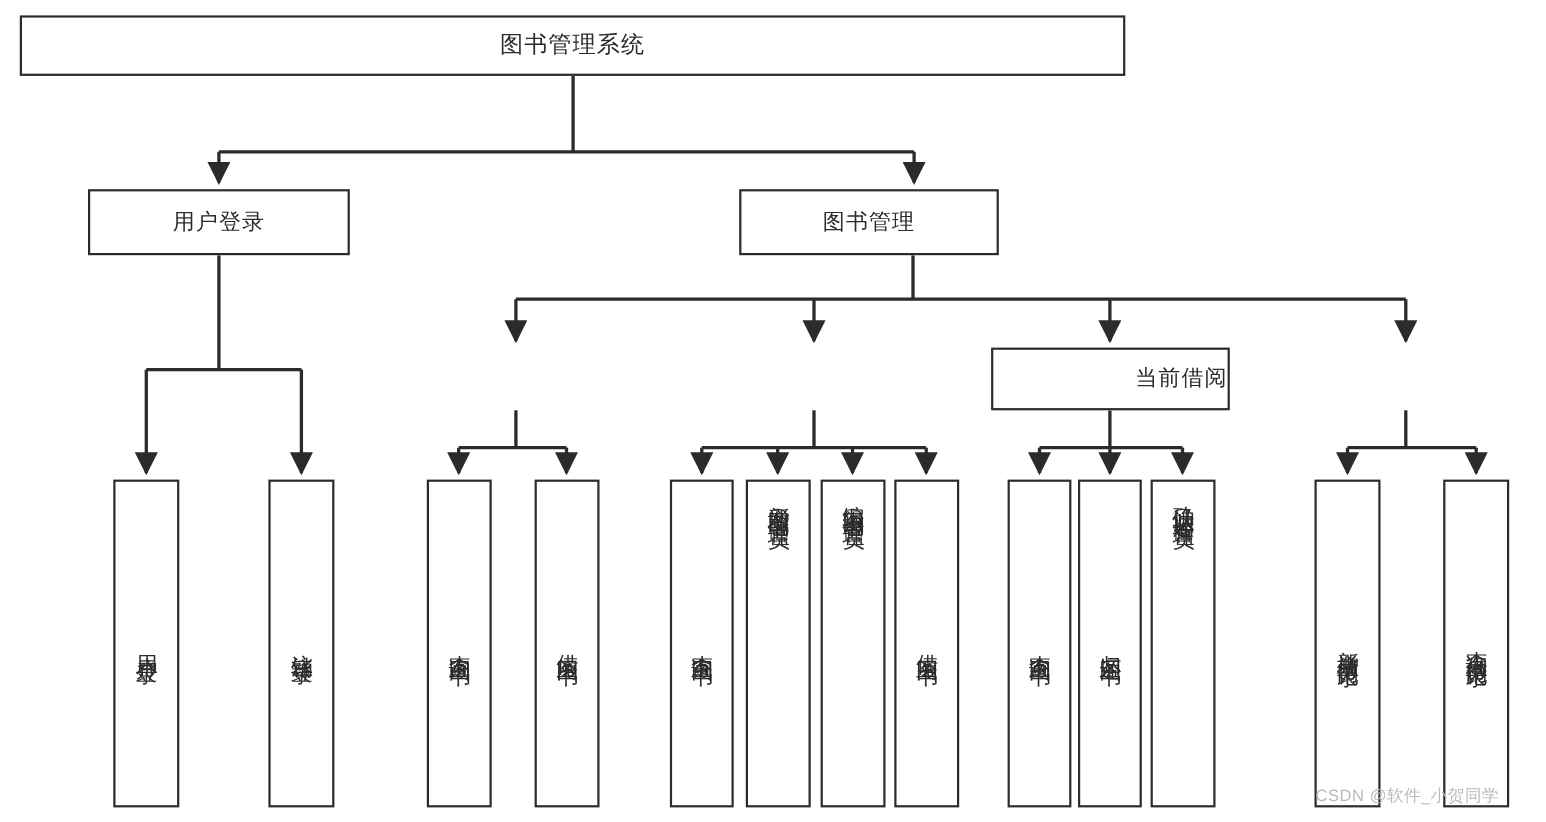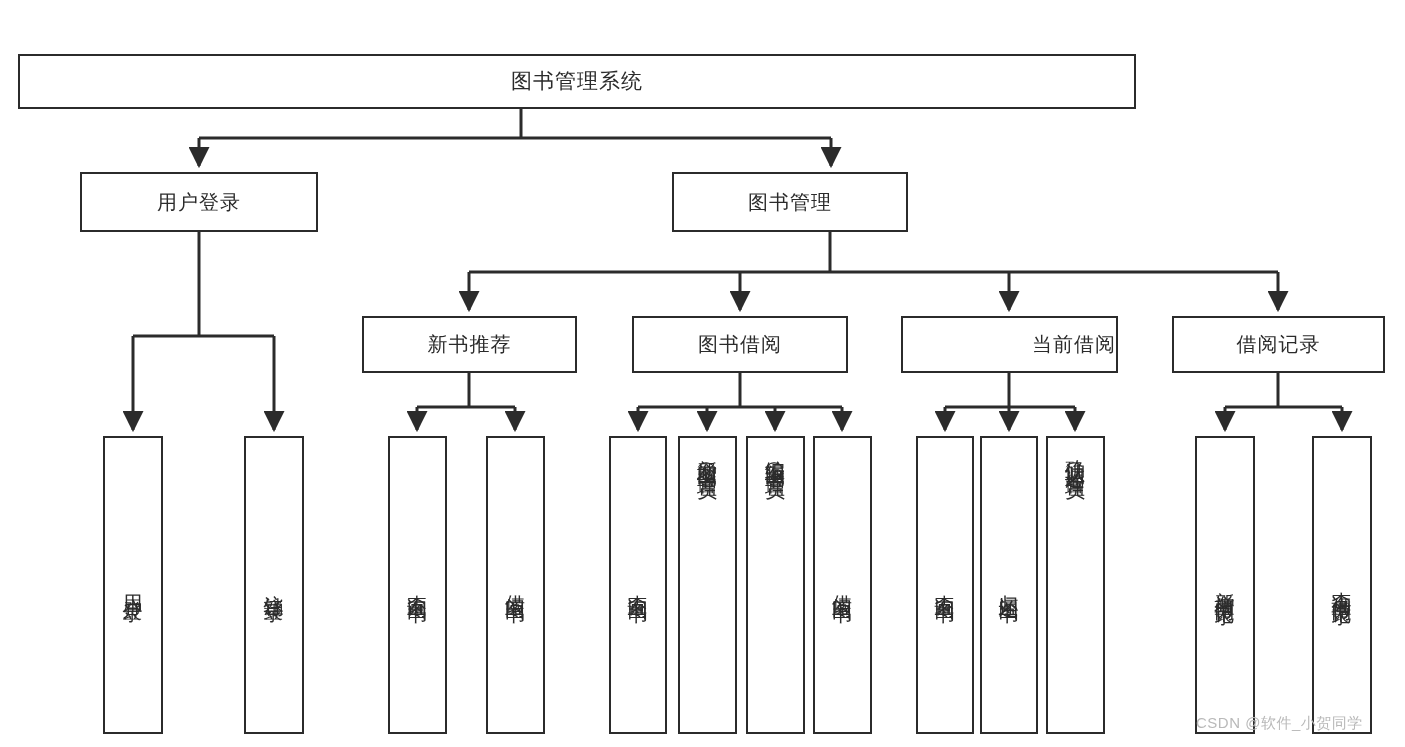--- a/index.html
+++ b/index.html
@@ -123,42 +123,33 @@
       <path d="M 1009 407 L 1009 430" marker-end="url(#arrow)"></path>
       <path d="M 1075 407 L 1075 430" marker-end="url(#arrow)"></path>
 
       <path d="M 1278 373 L 1278 407"></path>
       <path d="M 1225 407 L 1342 407"></path>
       <path d="M 1225 407 L 1225 430" marker-end="url(#arrow)"></path>
       <path d="M 1342 407 L 1342 430" marker-end="url(#arrow)"></path>
     </g>
   </svg>
 
-  <div class="node root" id="n-root" style="left: 18px; top: 14px; width: 1118px; height: 55px; margin-top: 40px;">
+  <div class="node root" id="n-root" style="left: 18px; top: 14px; width: 1005px; height: 55px;">
     <span class="label">图书管理系统</span>
   </div>
 
   <div class="node" id="n-l2-0" style="left: 80px; top: 172px; width: 238px; height: 60px;">
     <span class="label">用户登录</span>
   </div>
   <div class="node" id="n-l2-1" style="left: 672px; top: 172px; width: 236px; height: 60px;">
     <span class="label">图书管理</span>
   </div>
 
-  <div class="node" id="n-l3-0" style="left: 362px; top: 316px; width: 215px; height: 57px;">
-    <span class="label">新书推荐</span>
-  </div>
-  <div class="node" id="n-l3-1" style="left: 632px; top: 316px; width: 216px; height: 57px;">
-    <span class="label">图书借阅</span>
-  </div>
   <div class="node" id="n-l3-2" style="left: 901px; top: 316px; width: 217px; height: 57px; justify-content: flex-end;">
     <span class="label">当前借阅</span>
-  </div>
-  <div class="node" id="n-l3-3" style="left: 1172px; top: 316px; width: 213px; height: 57px;">
-    <span class="label">借阅记录</span>
   </div>
 
   <div class="node vertical centered" id="n-leaf-0" style="left: 103px; top: 436px; width: 60px; height: 298px;">
     <span class="label">用户登录</span>
   </div>
   <div class="node vertical centered" id="n-leaf-1" style="left: 244px; top: 436px; width: 60px; height: 298px;">
     <span class="label">注销登录</span>
   </div>
   <div class="node vertical centered" id="n-leaf-2" style="left: 388px; top: 436px; width: 59px; height: 298px;">
     <span class="label">查询图书</span>

